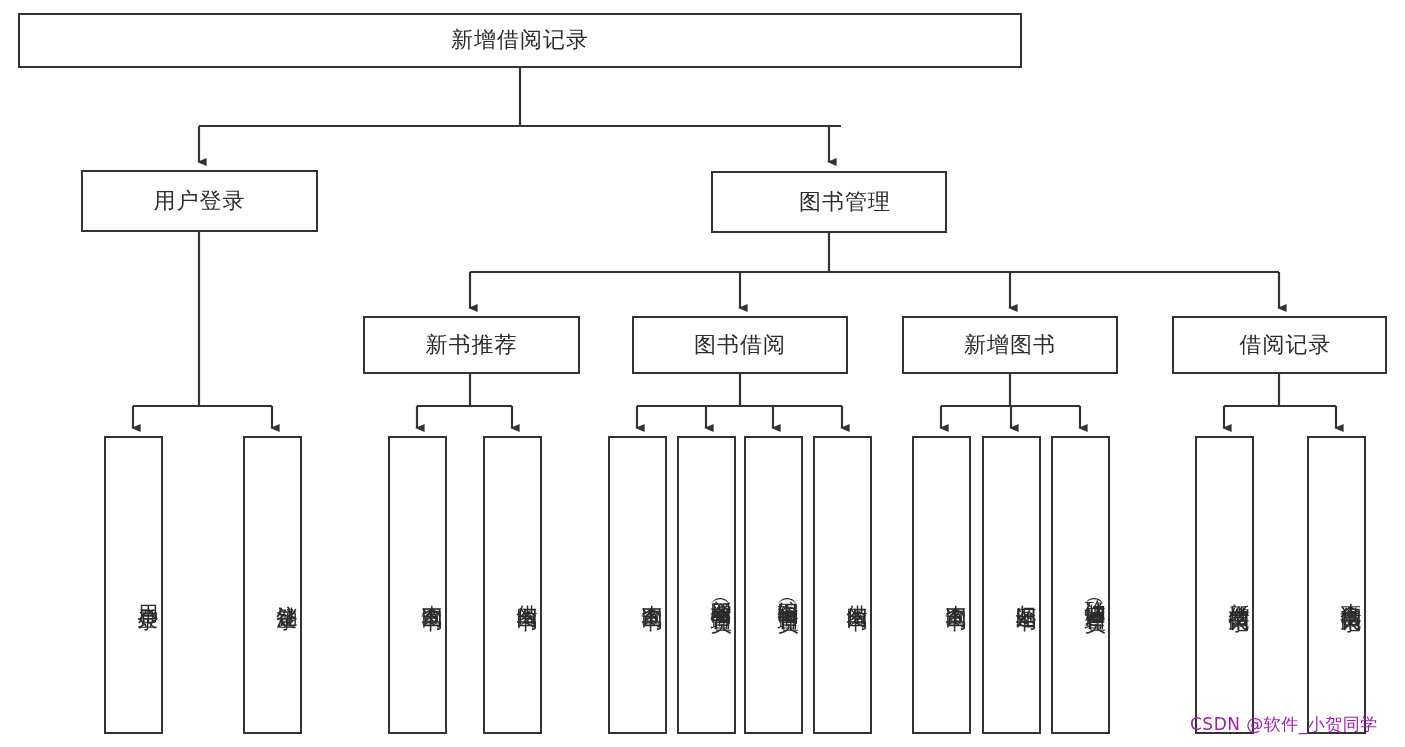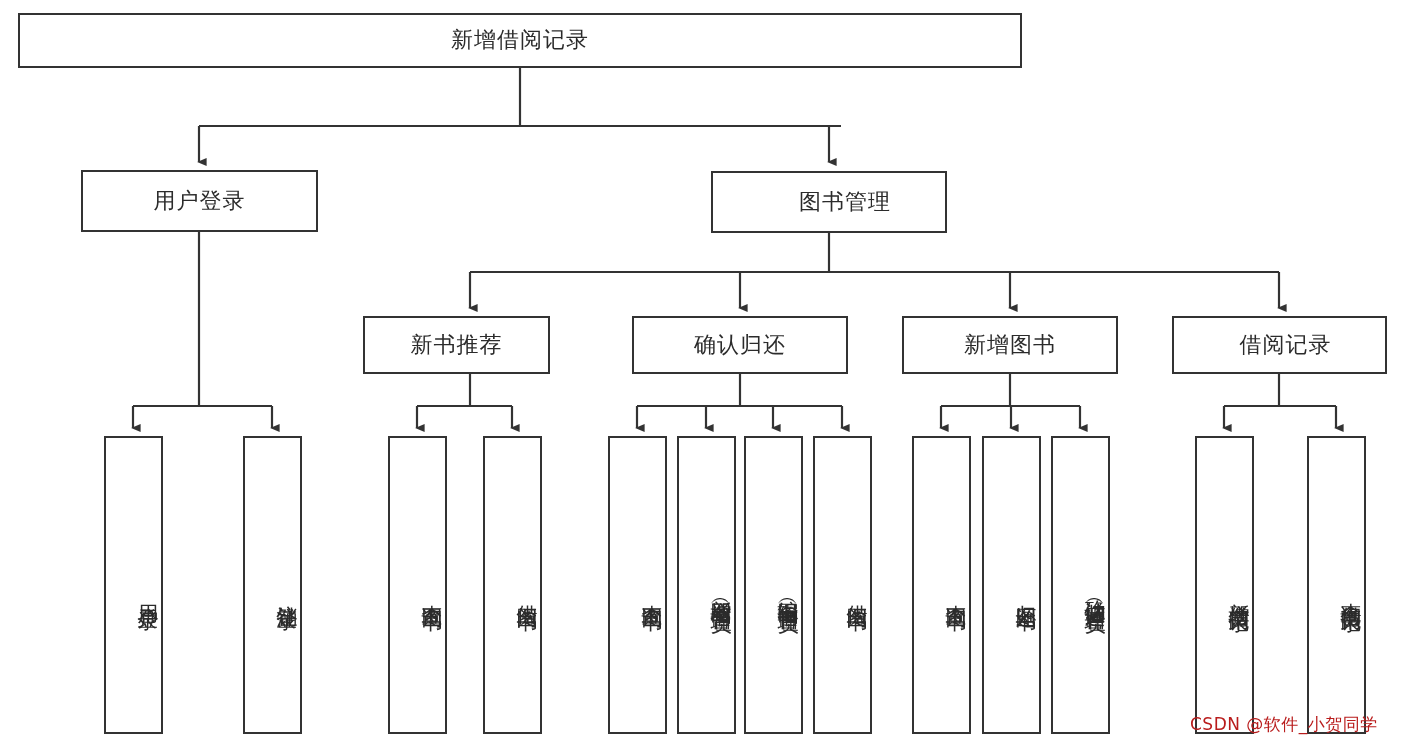--- a/index.html
+++ b/index.html
@@ -52,21 +52,21 @@
     justify-content: center;
     padding-top: 14px;
     letter-spacing: 2px;
   }
   .root-box { border-width: 2px; }
   .watermark {
     position: absolute;
     left: 1190px;
     top: 713px;
     font-size: 17px;
-    color: #b91c1c;
+    color: #a21caf;
     white-space: nowrap;
     z-index: 5;
     letter-spacing: 0.5px;
   }
 </style>
 </head>
 <body>
 
 <div id="canvas">
 
@@ -125,25 +125,25 @@
     <span>新增借阅记录</span>
   </div>
 
   <div class="node node-h" style="left:81px;top:170px;width:237px;height:62px;">
     <span>用户登录</span>
   </div>
   <div class="node node-h" style="left:711px;top:171px;width:236px;height:62px;padding-left:32px;">
     <span>图书管理</span>
   </div>
 
-  <div class="node node-h" style="left:363px;top:316px;width:187px;height:58px;">
+  <div class="node node-h" style="left:363px;top:316px;width:217px;height:58px;">
     <span>新书推荐</span>
   </div>
   <div class="node node-h" style="left:632px;top:316px;width:216px;height:58px;">
-    <span>确认归还</span>
+    <span>图书借阅</span>
   </div>
   <div class="node node-h" style="left:902px;top:316px;width:216px;height:58px;">
     <span>新增图书</span>
   </div>
   <div class="node node-h" style="left:1172px;top:316px;width:215px;height:58px;padding-left:12px;">
     <span>借阅记录</span>
   </div>
 
   <div class="node node-v" style="left:104px;top:436px;width:59px;height:298px;">
     <span>用户登录</span>

